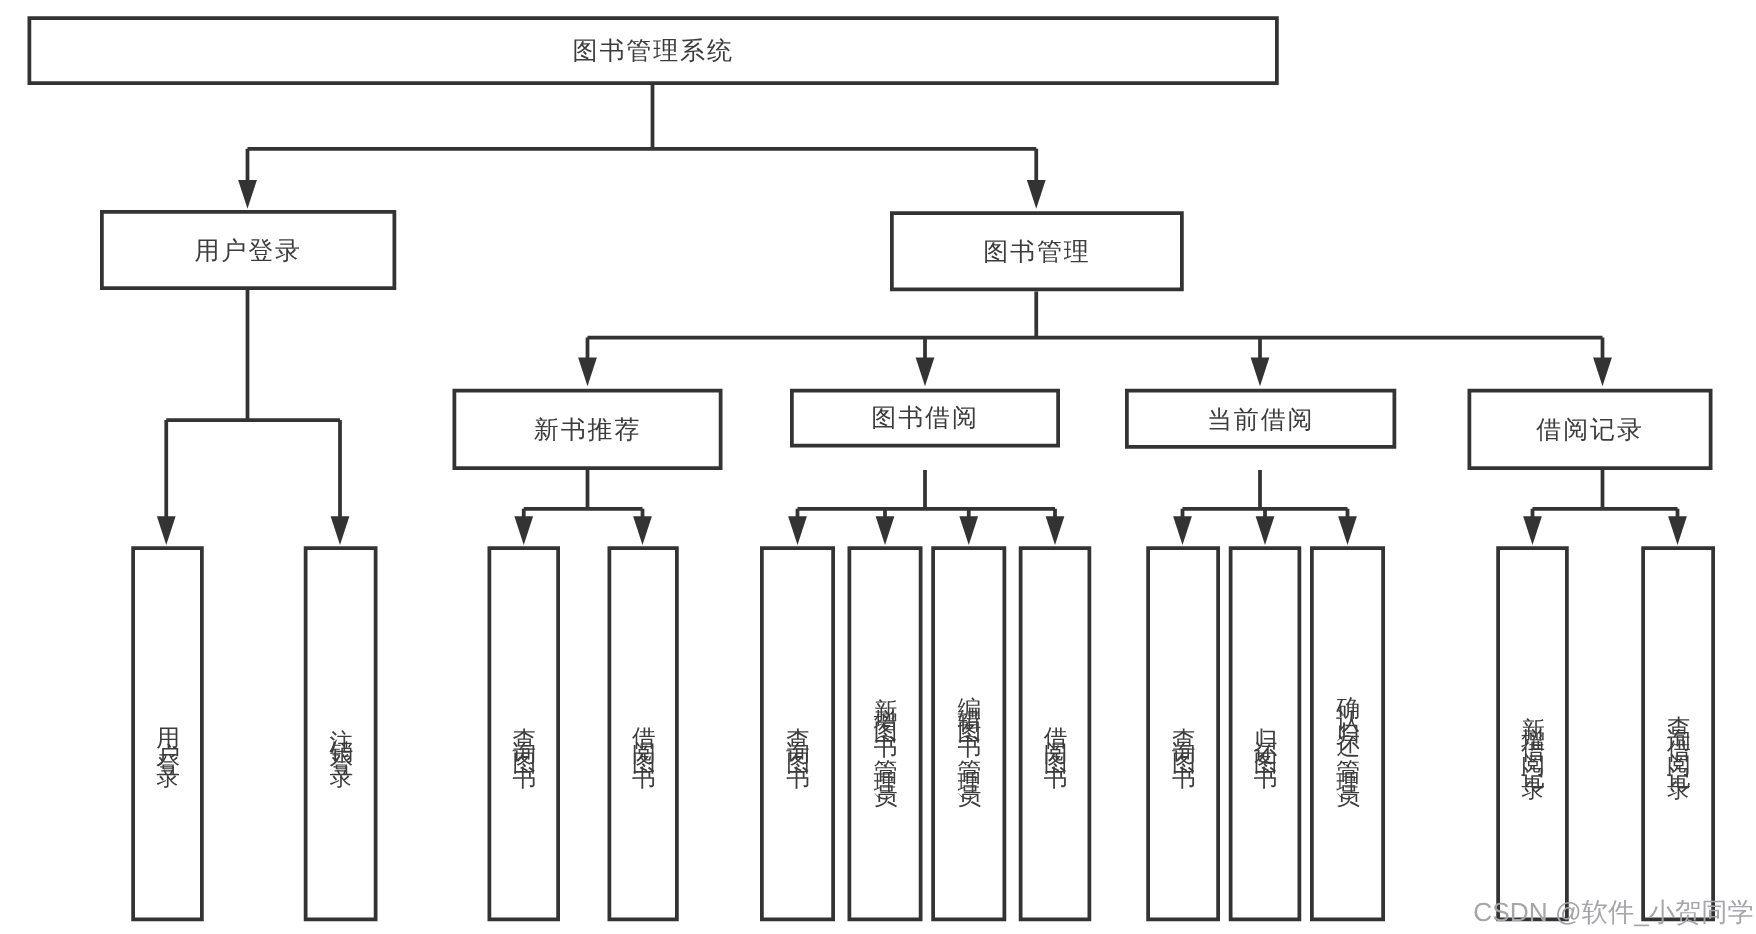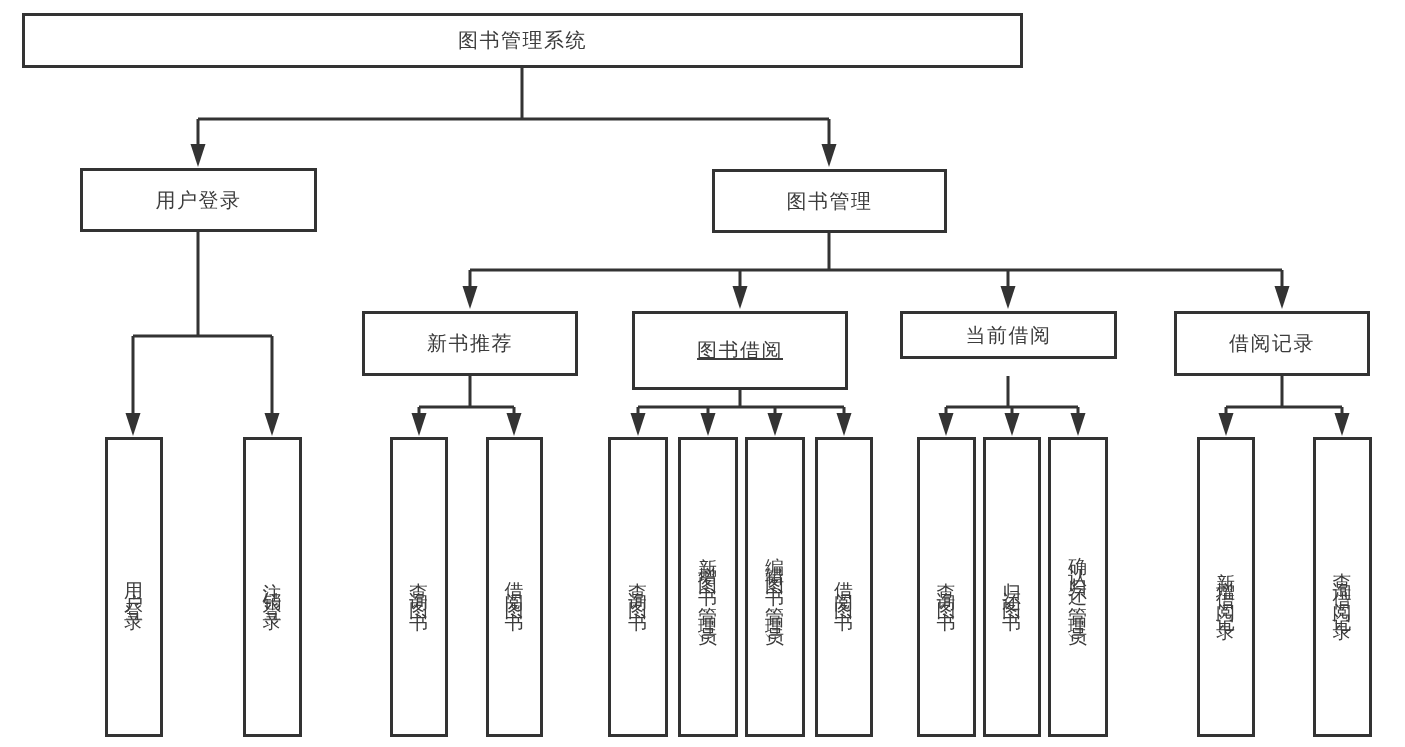--- a/index.html
+++ b/index.html
@@ -87,21 +87,21 @@
   <div class="box hbox" style="left:80px;top:168px;width:237px;height:64px;">
     <span>用户登录</span>
   </div>
   <div class="box hbox" style="left:712px;top:169px;width:235px;height:64px;">
     <span>图书管理</span>
   </div>
 
   <div class="box hbox" style="left:362px;top:311px;width:216px;height:65px;">
     <span>新书推荐</span>
   </div>
-  <div class="box hbox" style="left:632px;top:311px;width:216px;height:79px;text-decoration:underline;">
+  <div class="box hbox" style="left:632px;top:311px;width:216px;height:47px;">
     <span>图书借阅</span>
   </div>
   <div class="box hbox" style="left:900px;top:311px;width:217px;height:48px;">
     <span>当前借阅</span>
   </div>
   <div class="box hbox" style="left:1174px;top:311px;width:196px;height:65px;">
     <span>借阅记录</span>
   </div>
 
   <div class="box vbox" style="left:105px;top:437px;width:58px;height:300px;">
@@ -141,13 +141,14 @@
     <span>确认归还（管理员）</span>
   </div>
 
   <div class="box vbox" style="left:1197px;top:437px;width:58px;height:300px;">
     <span>新增借阅记录</span>
   </div>
   <div class="box vbox" style="left:1313px;top:437px;width:59px;height:300px;">
     <span>查询借阅记录</span>
   </div>
 
+  <div class="watermark">CSDN @软件_小贺同学</div>
 </div>
 
 </body></html>

